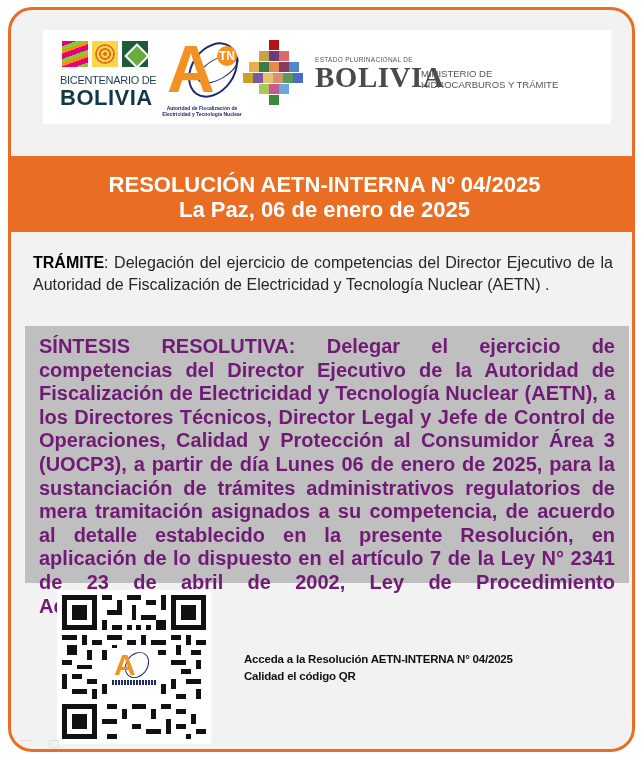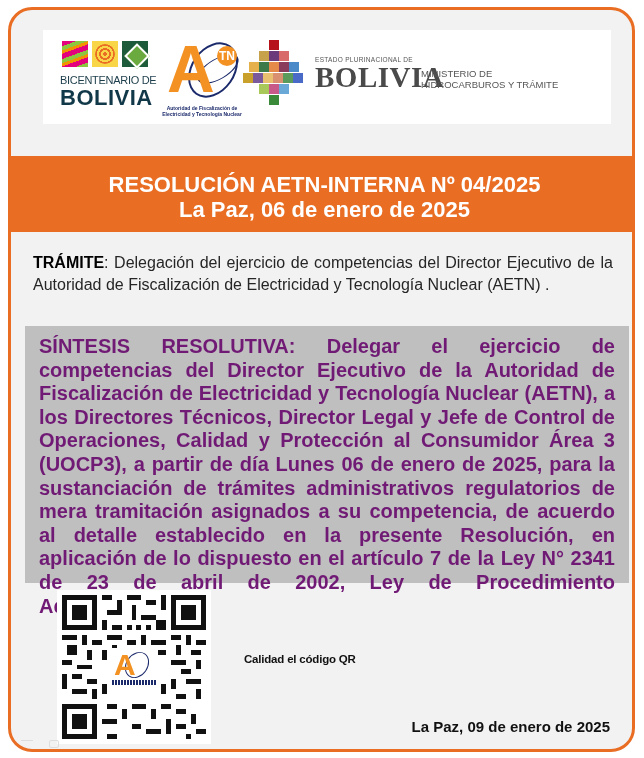--- a/index.html
+++ b/index.html
@@ -236,22 +236,22 @@
       </g>
     </svg>
     <div class="center-logo">
       <div class="co"></div>
       <div class="ca">A</div>
       <div class="cc"></div>
     </div>
   </div>
 
   <div class="qr-caption">
+    <div>Acceda a la Resolución AETN-INTERNA N° 04/2025</div>
     <div>Calidad el código QR</div>
   </div>
 
-  <div class="issue-date">La Paz, 09 de enero de 2025</div>
 
   <div class="corner-marks">
     <div class="m1"></div>
     <div class="m2"></div>
   </div>
 </div>
 
 </body></html>

